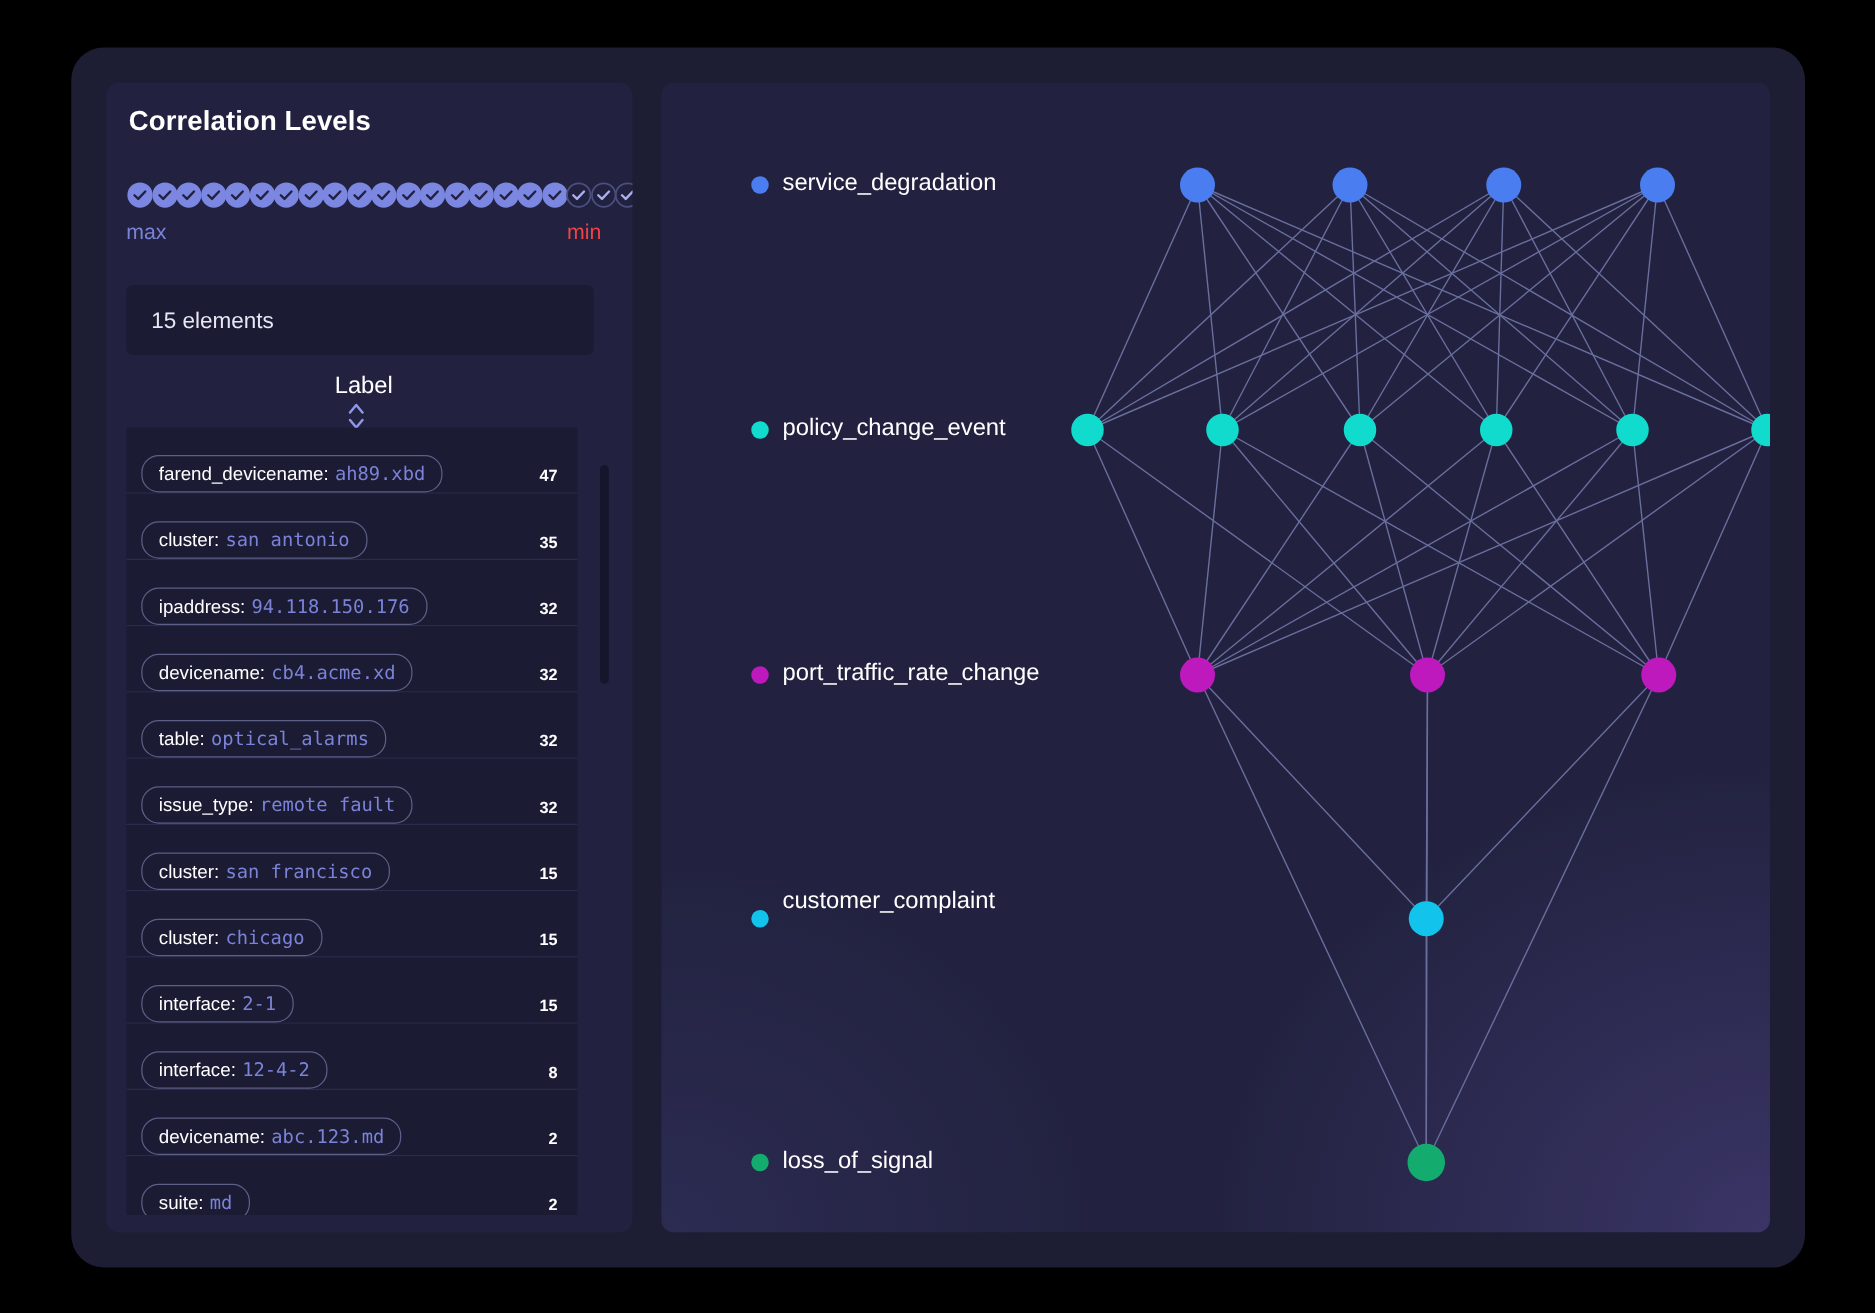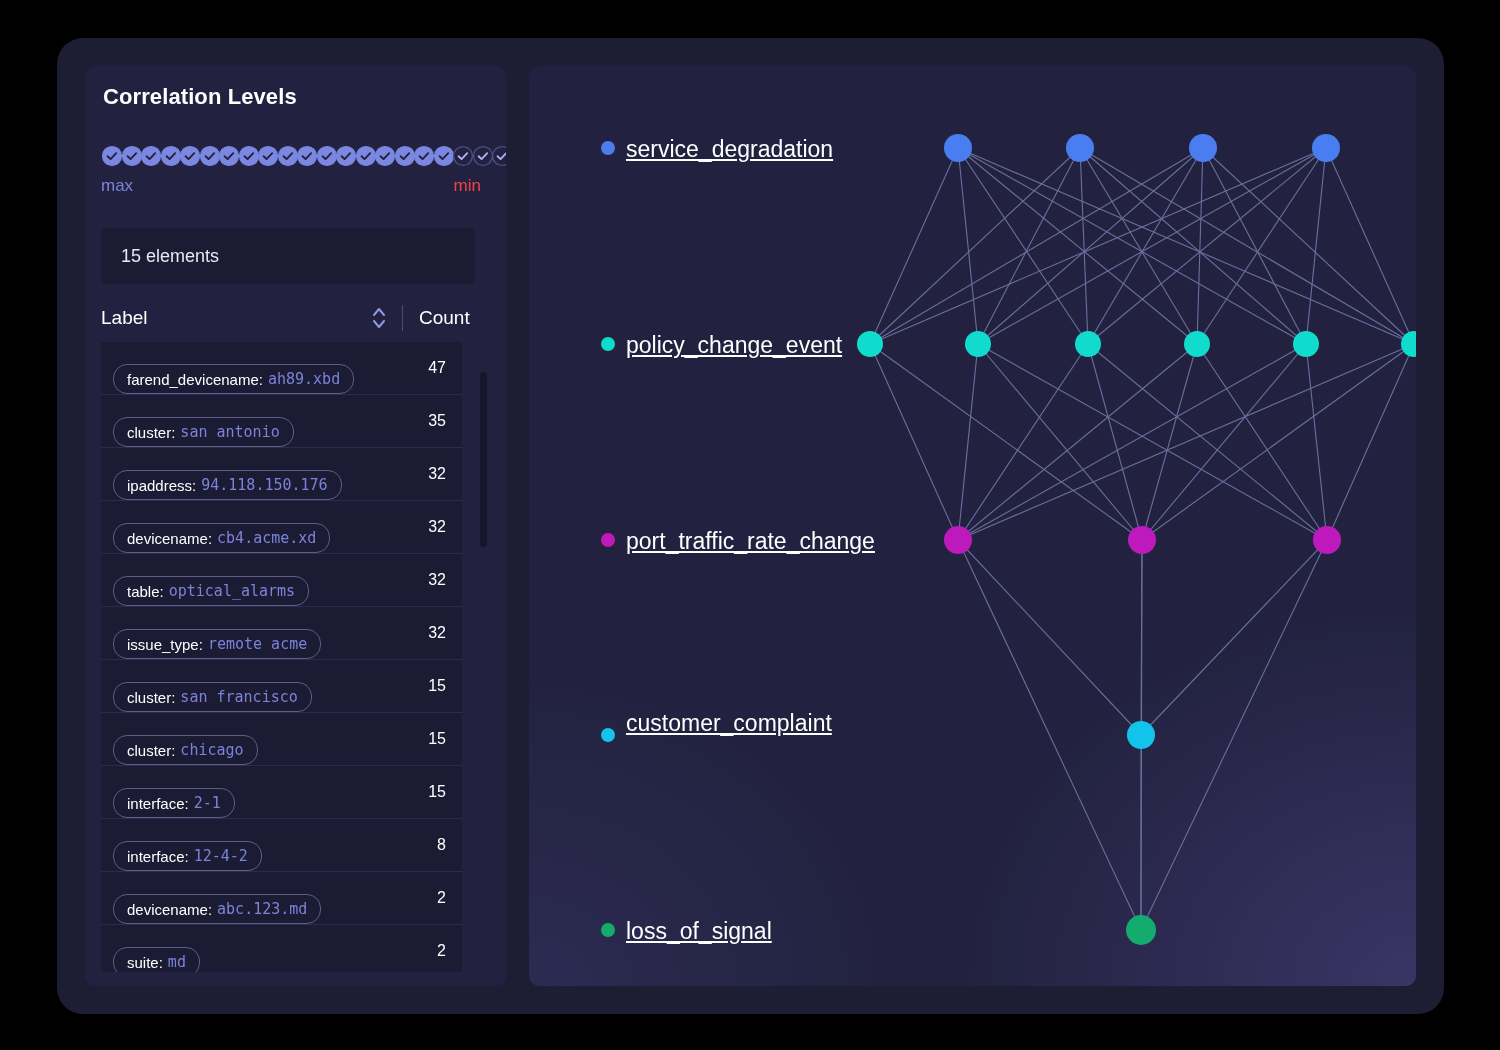--- a/index.html
+++ b/index.html
@@ -71,21 +71,21 @@
     padding-left: 20px;
     color: #e7e8f3;
     font-size: 18px;
   }
 
   
   #table-head {
     position: absolute;
     left: 16px; top: 232px;
     width: 380px; height: 40px;
-    display: flex; align-items: center;
+    display: flex; align-items: center; flex-direction: column;
   }
   #th-label { color: #ffffff; font-size: 19px; flex: 1; }
   #sort-icon { width: 22px; height: 30px; display: flex; flex-direction: column;
                align-items: center; justify-content: center; margin-right: 12px; cursor: pointer; }
   #head-divider { width: 1px; height: 26px; background: #4a4c70; margin-right: 16px; }
   #th-count { color: #ffffff; font-size: 19px; width: 62px; text-align: left; }
 
   
   #rows-wrap {
     position: absolute;
@@ -107,24 +107,24 @@
     height: 30px;
     display: inline-flex; align-items: center;
     padding: 0 13px;
     white-space: nowrap;
     max-width: 280px;
   }
   .chip .k { color: #ffffff; font-size: 15px; }
   .chip .v { color: #7b83d8; font-size: 15px;
              font-family: "DejaVu Sans Mono", monospace; margin-left: 5px; }
   .row .cnt {
-    position: absolute; right: 0; top: 0; height: 100%;
+    position: absolute; right: 0; top: 12px; height: 100%;
     width: 66px; display: flex; align-items: center; justify-content: flex-end;
     padding-right: 16px;
-    color: #ffffff; font-size: 16px; font-weight: normal;
+    color: #ffffff; font-size: 13px; font-weight: bold;
   }
   
   #scroll-track {
     position: absolute; right: 3px; top: 0; width: 7px; height: 100%;
   }
   #scroll-thumb {
     position: absolute; left: 0; top: 30px; width: 7px; height: 175px;
     background: #15152b; border-radius: 4px;
   }
 
@@ -137,23 +137,22 @@
     background:
       radial-gradient(ellipse 620px 520px at 100% 100%, #3a3566 0%, rgba(58,53,102,0) 72%),
       radial-gradient(ellipse 500px 430px at 0% 100%, #2c2b52 0%, rgba(44,43,82,0) 70%),
       #222240;
     overflow: hidden;
   }
   #graph-svg { position: absolute; left: 0; top: 0; width: 887px; height: 920px; }
   .legend-label {
     position: absolute;
     color: #ffffff;
-    font-size: 23px;
+    font-size: 19px;
     white-space: nowrap;
-    text-decoration: underline;
   }
   .legend-dot { position: absolute; border-radius: 50%; }
 </style>
 </head>
 <body>
 
 <div id="app">
 
   <div id="left-panel">
 
@@ -342,21 +341,21 @@
           <div class="row">
             <span class="chip">
               <span class="k">table:</span>
               <span class="v">optical_alarms</span>
             </span>
             <span class="cnt">32</span>
           </div>
           <div class="row">
             <span class="chip">
               <span class="k">issue_type:</span>
-              <span class="v">remote acme</span>
+              <span class="v">remote fault</span>
             </span>
             <span class="cnt">32</span>
           </div>
           <div class="row">
             <span class="chip">
               <span class="k">cluster:</span>
               <span class="v">san francisco</span>
             </span>
             <span class="cnt">15</span>
           </div>

